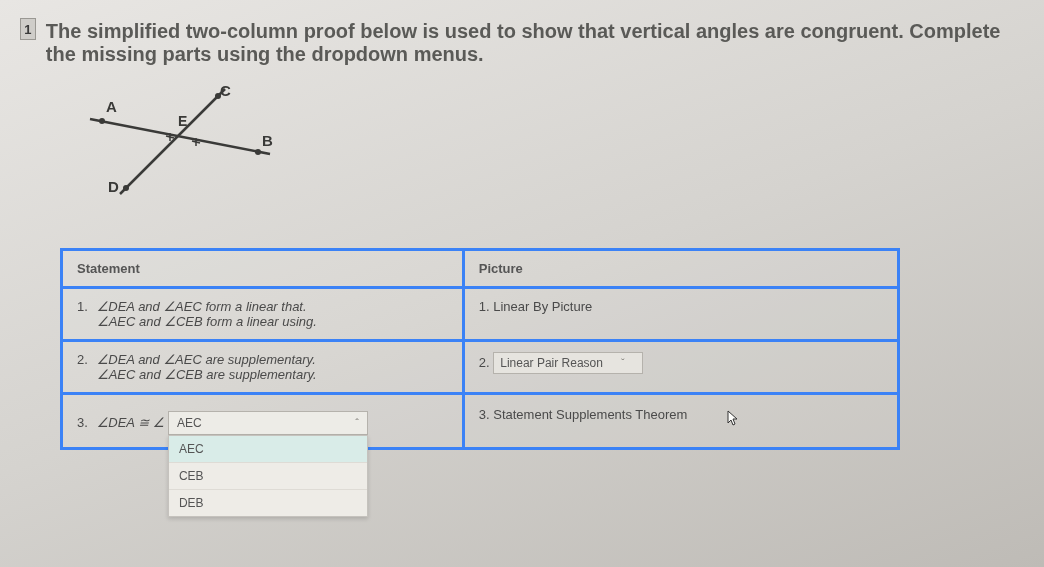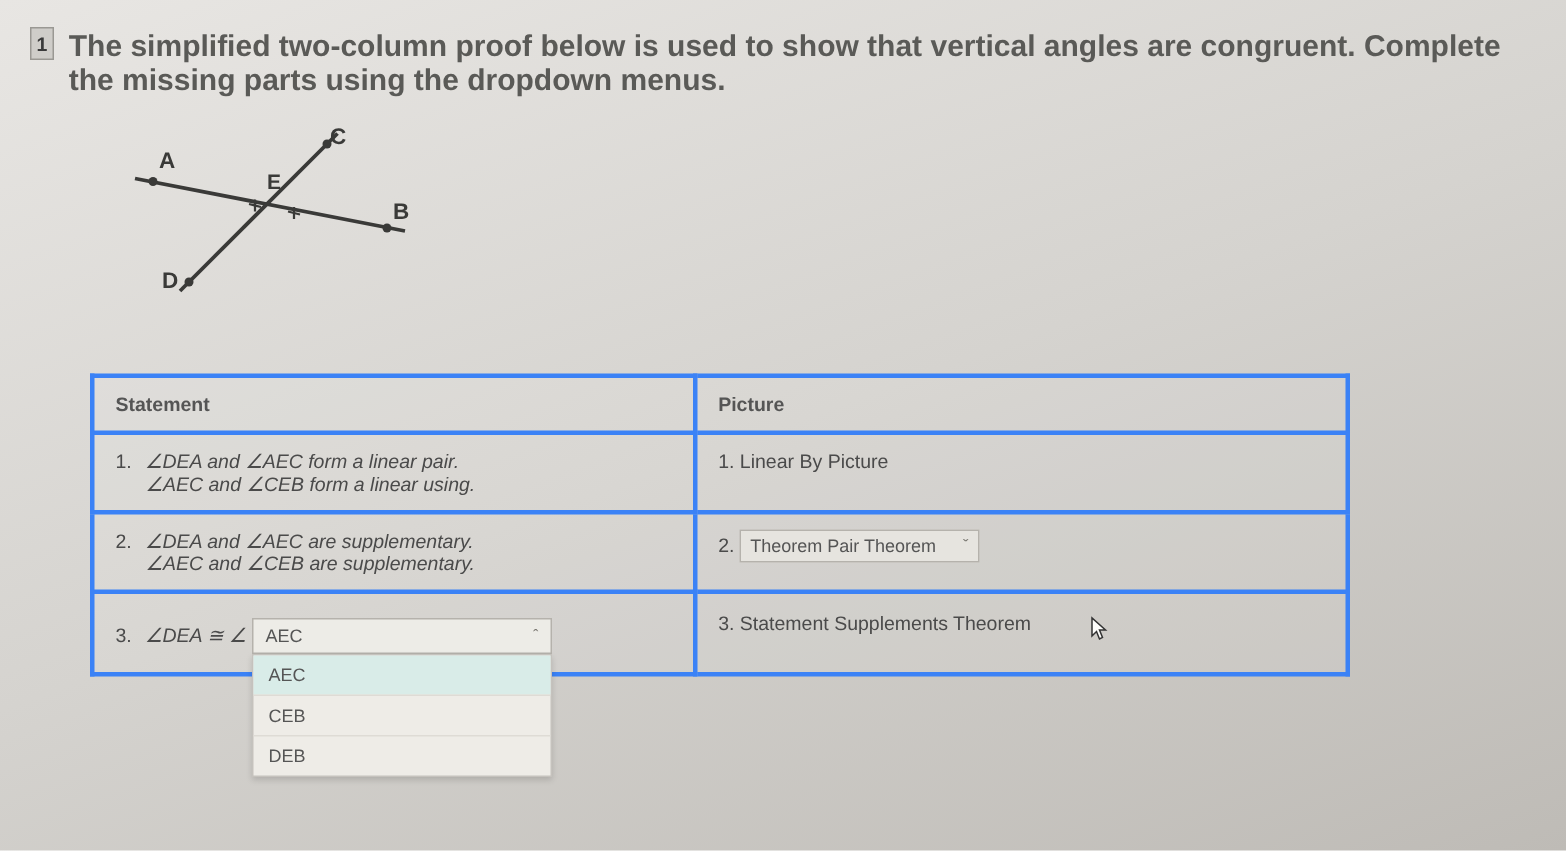--- a/index.html
+++ b/index.html
@@ -163,39 +163,39 @@
     <thead>
       <tr>
         <th class="col-stmt">Statement</th>
         <th class="col-reas">Picture</th>
       </tr>
     </thead>
     <tbody>
       <tr>
         <td>
           <span class="num">1.</span>
-          <span class="angle">∠DEA and ∠AEC form a linear pair.</span><br>
+          <span class="angle">∠DEA and ∠AEC form a linear that.</span><br>
           <span style="margin-left:20px" class="angle">∠AEC and ∠CEB form a linear using.</span>
         </td>
         <td>
           <span>1.</span>
           <span>Linear By Picture</span>
         </td>
       </tr>
 
       <tr>
         <td>
           <span class="num">2.</span>
           <span class="angle">∠DEA and ∠AEC are supplementary.</span><br>
           <span style="margin-left:20px" class="angle">∠AEC and ∠CEB are supplementary.</span>
         </td>
         <td>
           <span>2.</span>
           <span class="dropdown-inline">
-            <span>Theorem Pair Theorem</span>
+            <span>Linear Pair Reason</span>
             <span class="chev">ˇ</span>
           </span>
         </td>
       </tr>
 
       <tr class="row3">
         <td>
           <span class="num">3.</span>
           <span class="angle">∠DEA ≅ ∠</span>
           <span class="dd-wrap">

